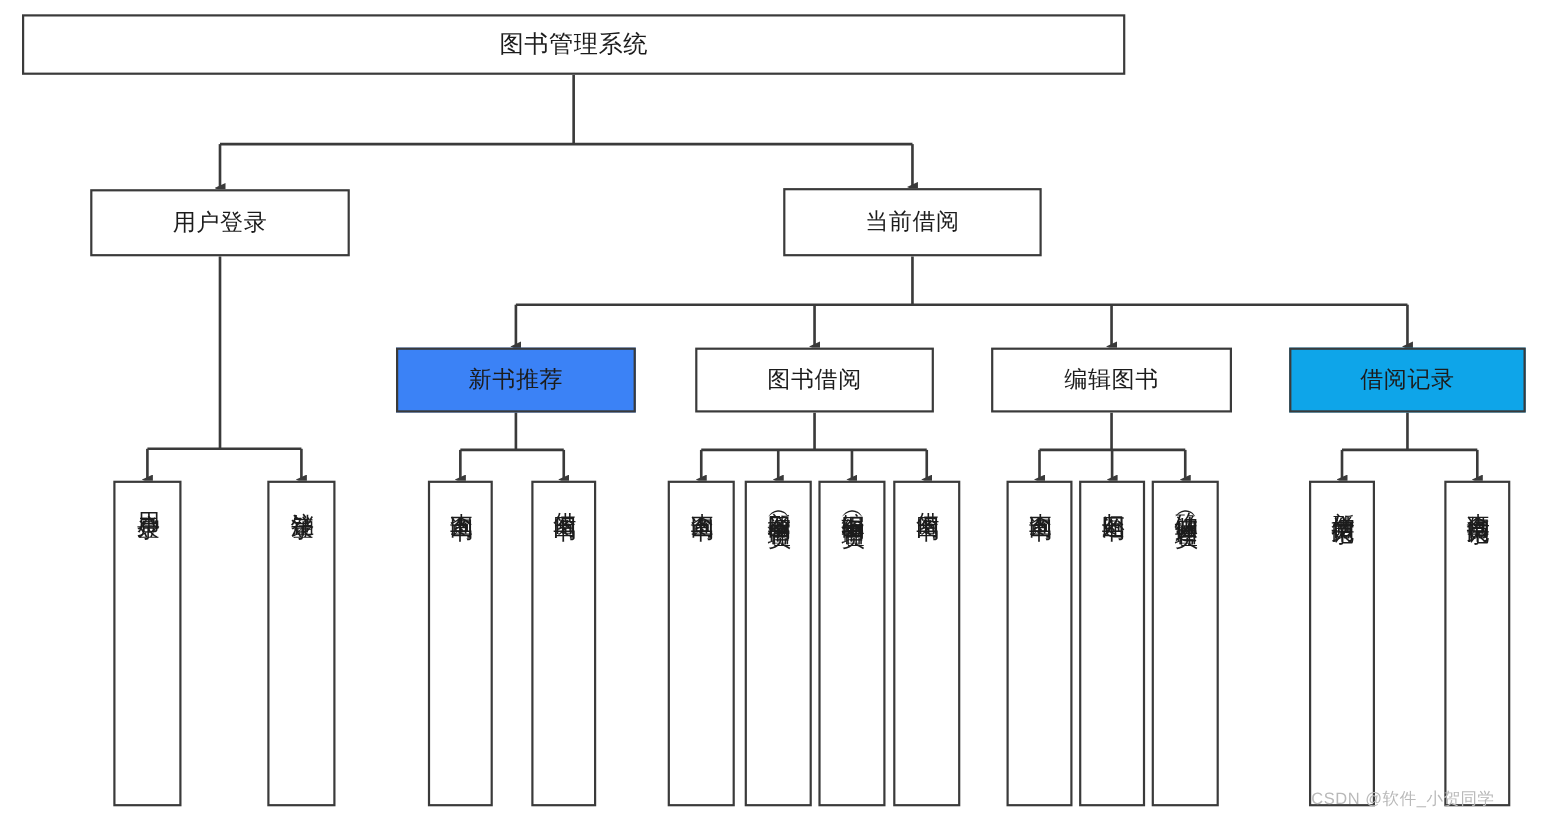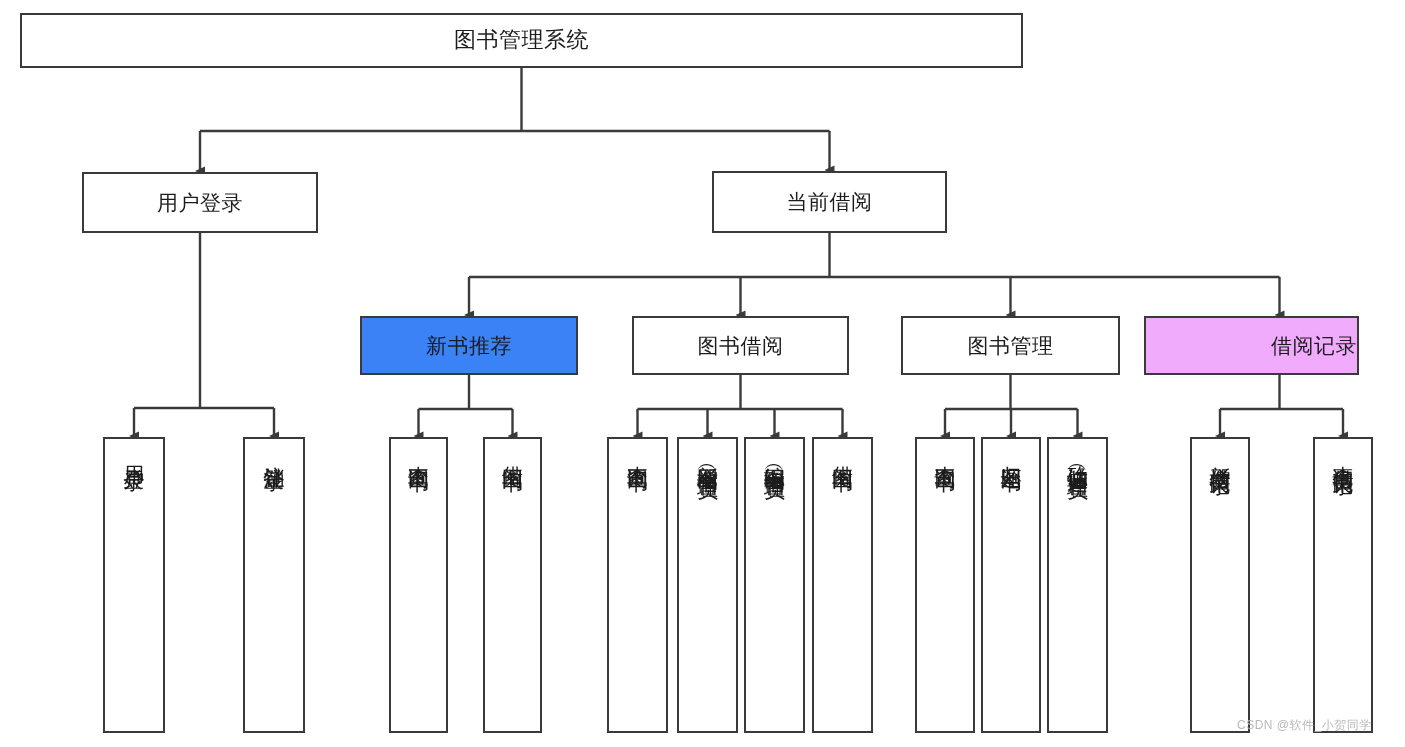--- a/index.html
+++ b/index.html
@@ -55,24 +55,23 @@
     writing-mode: vertical-rl;
     text-orientation: upright;
     font-size: 21px;
     line-height: 1.05;
     letter-spacing: 2px;
   }
   .node.root .label { font-size: 22px; }
   .watermark {
     position: absolute;
     color: #b9b9b9;
-    font-size: 12px;
+    font-size: 15px;
     white-space: nowrap;
     letter-spacing: 0.5px;
-    margin-left: 45px;
   }
 </style>
 </head>
 <body>
 
 <div id="canvas" style="background: rgb(255, 255, 255);">
   <svg id="wires" viewBox="0 0 1405 747">
     <defs>
       <marker id="arrowhead" markerWidth="10" markerHeight="10" refX="4.6" refY="5" orient="auto" markerUnits="userSpaceOnUse">
         <path d="M 0 0 L 9.2 0 L 4.6 10 Z" fill="#3a3a3a"></path>
@@ -125,23 +124,23 @@
       <div class="node horiz" style="left: 712px; top: 171px; width: 235px; height: 62px; border-color: rgb(58, 58, 58); background: rgb(255, 255, 255); color: rgb(28, 28, 28);">
         <span class="label">当前借阅</span>
       </div>
       <div class="node horiz" style="left: 360px; top: 316px; width: 218px; height: 59px; border-color: rgb(58, 58, 58); background: #3b82f6; color: rgb(28, 28, 28);">
         <span class="label">新书推荐</span>
       </div>
       <div class="node horiz" style="left: 632px; top: 316px; width: 217px; height: 59px; border-color: rgb(58, 58, 58); background: rgb(255, 255, 255); color: rgb(28, 28, 28);">
         <span class="label">图书借阅</span>
       </div>
       <div class="node horiz" style="left: 901px; top: 316px; width: 219px; height: 59px; border-color: rgb(58, 58, 58); background: rgb(255, 255, 255); color: rgb(28, 28, 28);">
-        <span class="label">图书管理</span>
+        <span class="label">编辑图书</span>
       </div>
-      <div class="node horiz" style="left: 1144px; top: 316px; width: 215px; height: 59px; border-color: rgb(58, 58, 58); background: #f0abfc; color: rgb(28, 28, 28); justify-content: flex-end;">
+      <div class="node horiz" style="left: 1172px; top: 316px; width: 215px; height: 59px; border-color: rgb(58, 58, 58); background: #0ea5e9; color: rgb(28, 28, 28);">
         <span class="label">借阅记录</span>
       </div>
       <div class="node vert" style="left: 103px; top: 437px; width: 62px; height: 296px; border-color: rgb(58, 58, 58); background: rgb(255, 255, 255); color: rgb(28, 28, 28);">
         <span class="label">用户登录</span>
       </div>
       <div class="node vert" style="left: 243px; top: 437px; width: 62px; height: 296px; border-color: rgb(58, 58, 58); background: rgb(255, 255, 255); color: rgb(28, 28, 28);">
         <span class="label">注销登录</span>
       </div>
       <div class="node vert" style="left: 389px; top: 437px; width: 59px; height: 296px; border-color: rgb(58, 58, 58); background: rgb(255, 255, 255); color: rgb(28, 28, 28);">
         <span class="label">查询图书</span>

